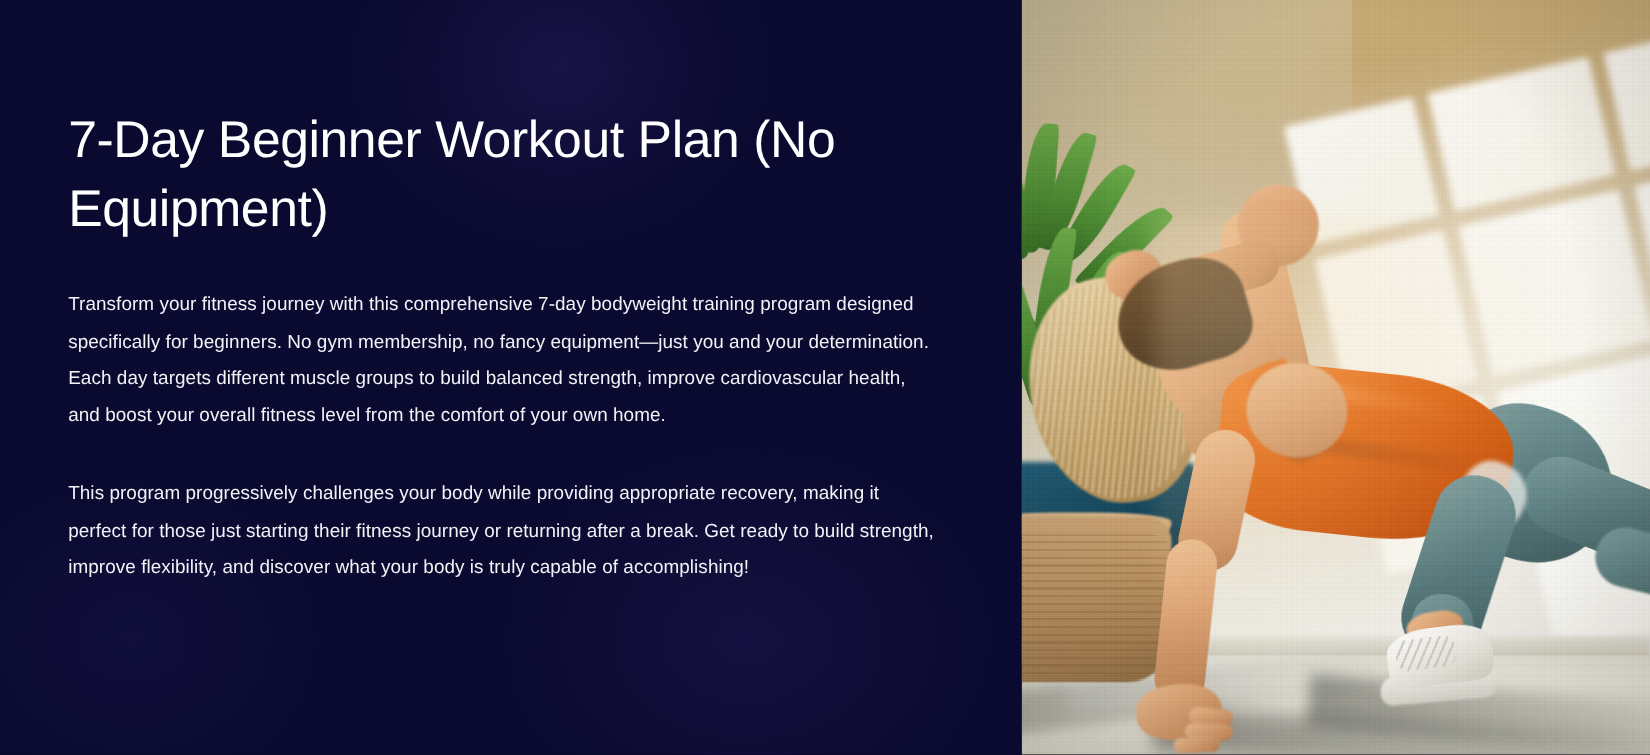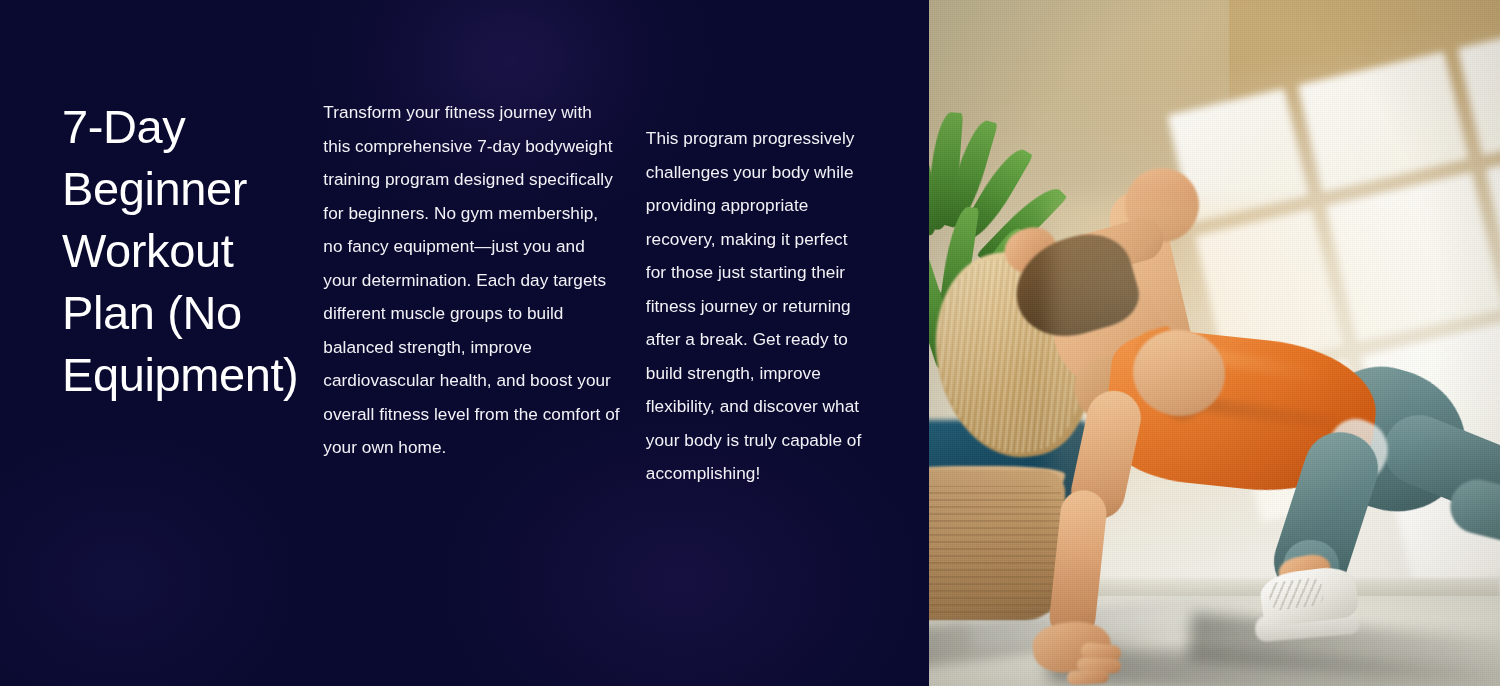--- a/index.html
+++ b/index.html
@@ -51,24 +51,23 @@
     width: 360px; height: 300px;
     left: -60px; top: 430px;
     background: radial-gradient(ellipse at center, rgba(40,30,100,0.22) 0%, rgba(10,10,48,0) 72%);
   }
   .panel-inner {
     position: relative;
     z-index: 3;
     padding: 0 60px 0 62px;
     height: 100%;
     display: flex;
-    flex-direction: row;
+    flex-direction: column;
     justify-content: flex-start;
     padding-top: 96px;
-    gap: 25px;
   }
 
   .hero-title {
     color: #ffffff;
     font-size: 47px;
     line-height: 1.32;
     font-weight: 400;
     letter-spacing: -0.4px;
     max-width: 760px;
     margin-bottom: 40px;
@@ -76,21 +75,21 @@
   }
 
   .hero-paragraph {
     color: #f2f2f7;
     font-size: 17.2px;
     line-height: 33.5px;
     font-weight: 400;
     max-width: 790px;
     letter-spacing: 0.05px;
   }
-  .hero-paragraph + .hero-paragraph { margin-top: 26px; }
+  .hero-paragraph + .hero-paragraph { margin-top: 38px; }
 
   
   .photo-panel {
     position: relative;
     width: 571px;
     height: 686px;
     flex: 0 0 571px;
     overflow: hidden;
     background: #cbb07b;
   }

